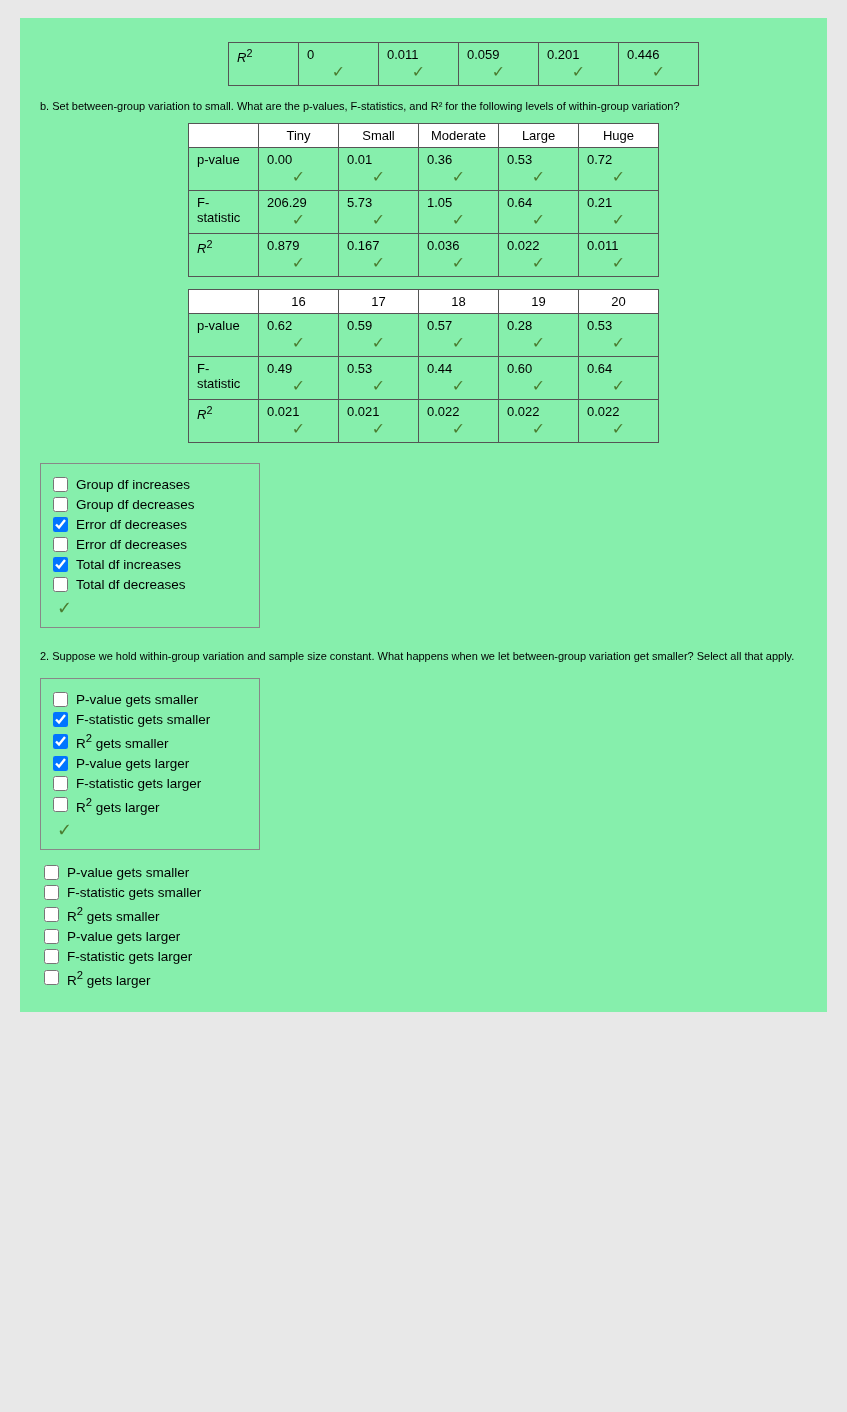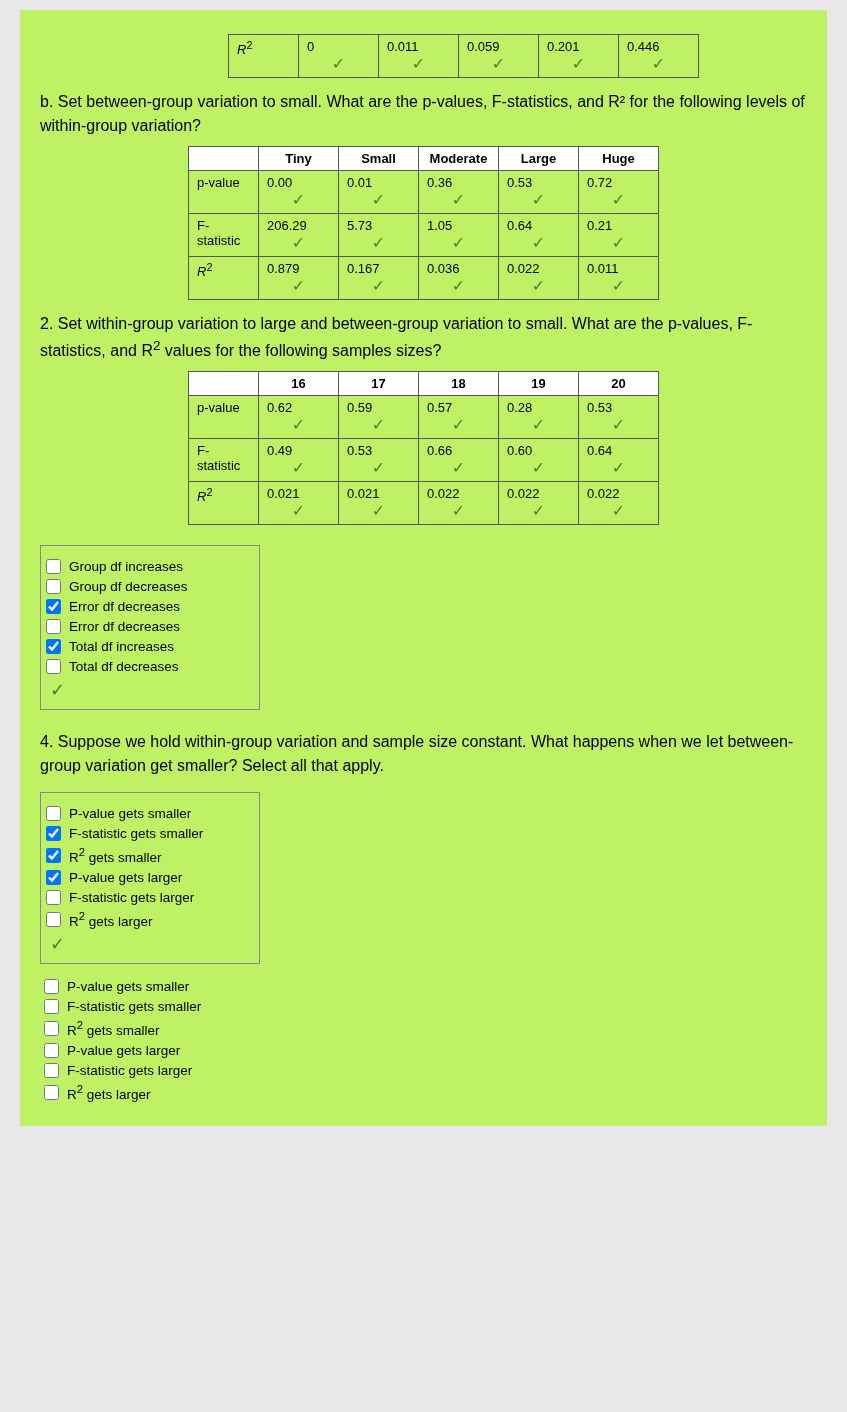--- a/index.html
+++ b/index.html
@@ -4,42 +4,42 @@
   <style>
     * { box-sizing: border-box; margin: 0; padding: 0; }
     body {
       font-family: Arial, sans-serif;
       font-size: 14px;
       background: #e8e8e8;
       padding: 10px 20px;
       color: #000;
     }
     .page {
-      background: #bef264;
+      background: #86efac;
       max-width: 820px;
-      margin: 0 auto;
+      margin: 8px auto;
       padding: 16px 20px 20px 20px;
     }
 
     
     table {
       border-collapse: collapse;
       margin: 8px auto 12px auto;
       font-size: 13px;
     }
     td, th {
       border: 1px solid #555;
       padding: 4px 8px;
       text-align: center;
       vertical-align: top;
       min-width: 80px;
     }
     th {
       background: #fff;
-      font-weight: bold;
+      font-weight: normal;
     }
     .cell-val {
       display: block;
       font-size: 13px;
       text-align: left;
     }
     .cell-check {
       display: block;
       color: #4a7c2f;
       font-size: 16px;
@@ -47,28 +47,28 @@
     }
     .row-label {
       text-align: left;
       font-weight: normal;
       min-width: 70px;
     }
 
     
     .section-text {
       margin: 10px 0 6px 0;
-      font-size: 16px;
+      font-size: 11px;
       line-height: 1.5;
     }
 
     
     .checkbox-section {
       border: 1px solid #888;
-      padding: 8px 5px;
+      padding: 8px 12px;
       margin: 8px 0 10px 0;
       display: inline-block;
       min-width: 220px;
     }
     .checkbox-item {
       display: flex;
       align-items: center;
       margin: 5px 0;
       font-size: 13.5px;
     }
@@ -204,21 +204,20 @@
           </td>
           <td>
             <span class="cell-val">0.011</span>
             <span class="cell-check">✓</span>
           </td>
         </tr>
       </tbody>
     </table>
 
   
-  <p class="section-text" id="section-2-text">2. Set within-group variation to large and between-group variation to small. What are the p-values, F-statistics, and R<sup>2</sup> values for the following samples sizes?</p>
   <table id="section-2-table">
   <thead>
         <tr>
           <th style="min-width: 70px;"></th>
           <th>16</th>
           <th>17</th>
           <th>18</th>
           <th>19</th>
           <th>20</th>
         </tr>
@@ -251,21 +250,21 @@
           <td class="row-label">F-<br>statistic</td>
           <td>
             <span class="cell-val">0.49</span>
             <span class="cell-check">✓</span>
           </td>
           <td>
             <span class="cell-val">0.53</span>
             <span class="cell-check">✓</span>
           </td>
           <td>
-            <span class="cell-val">0.66</span>
+            <span class="cell-val">0.44</span>
             <span class="cell-check">✓</span>
           </td>
           <td>
             <span class="cell-val">0.60</span>
             <span class="cell-check">✓</span>
           </td>
           <td>
             <span class="cell-val">0.64</span>
             <span class="cell-check">✓</span>
           </td>
@@ -312,21 +311,21 @@
         <label>Error df decreases</label>
       </div><div class="checkbox-item">
         <input type="checkbox" checked="" style="">
         <label>Total df increases</label>
       </div><div class="checkbox-item">
         <input type="checkbox" style="">
         <label>Total df decreases</label>
       </div><div class="check-mark-row">✓</div></div>
 
   
-  <p class="section-text" id="section-4-text">4. Suppose we hold within-group variation and sample size constant. What happens when we let between-group variation get smaller? Select all that apply.</p>
+  <p class="section-text" id="section-4-text">2. Suppose we hold within-group variation and sample size constant. What happens when we let between-group variation get smaller? Select all that apply.</p>
   <div class="checkbox-section" id="section-4-checkboxes">
   <div class="checkbox-item">
         <input type="checkbox" style="">
         <label>P-value gets smaller</label>
       </div><div class="checkbox-item">
         <input type="checkbox" checked="" style="">
         <label>F-statistic gets smaller</label>
       </div><div class="checkbox-item">
         <input type="checkbox" checked="" style="">
         <label>R<sup>2</sup> gets smaller</label>

